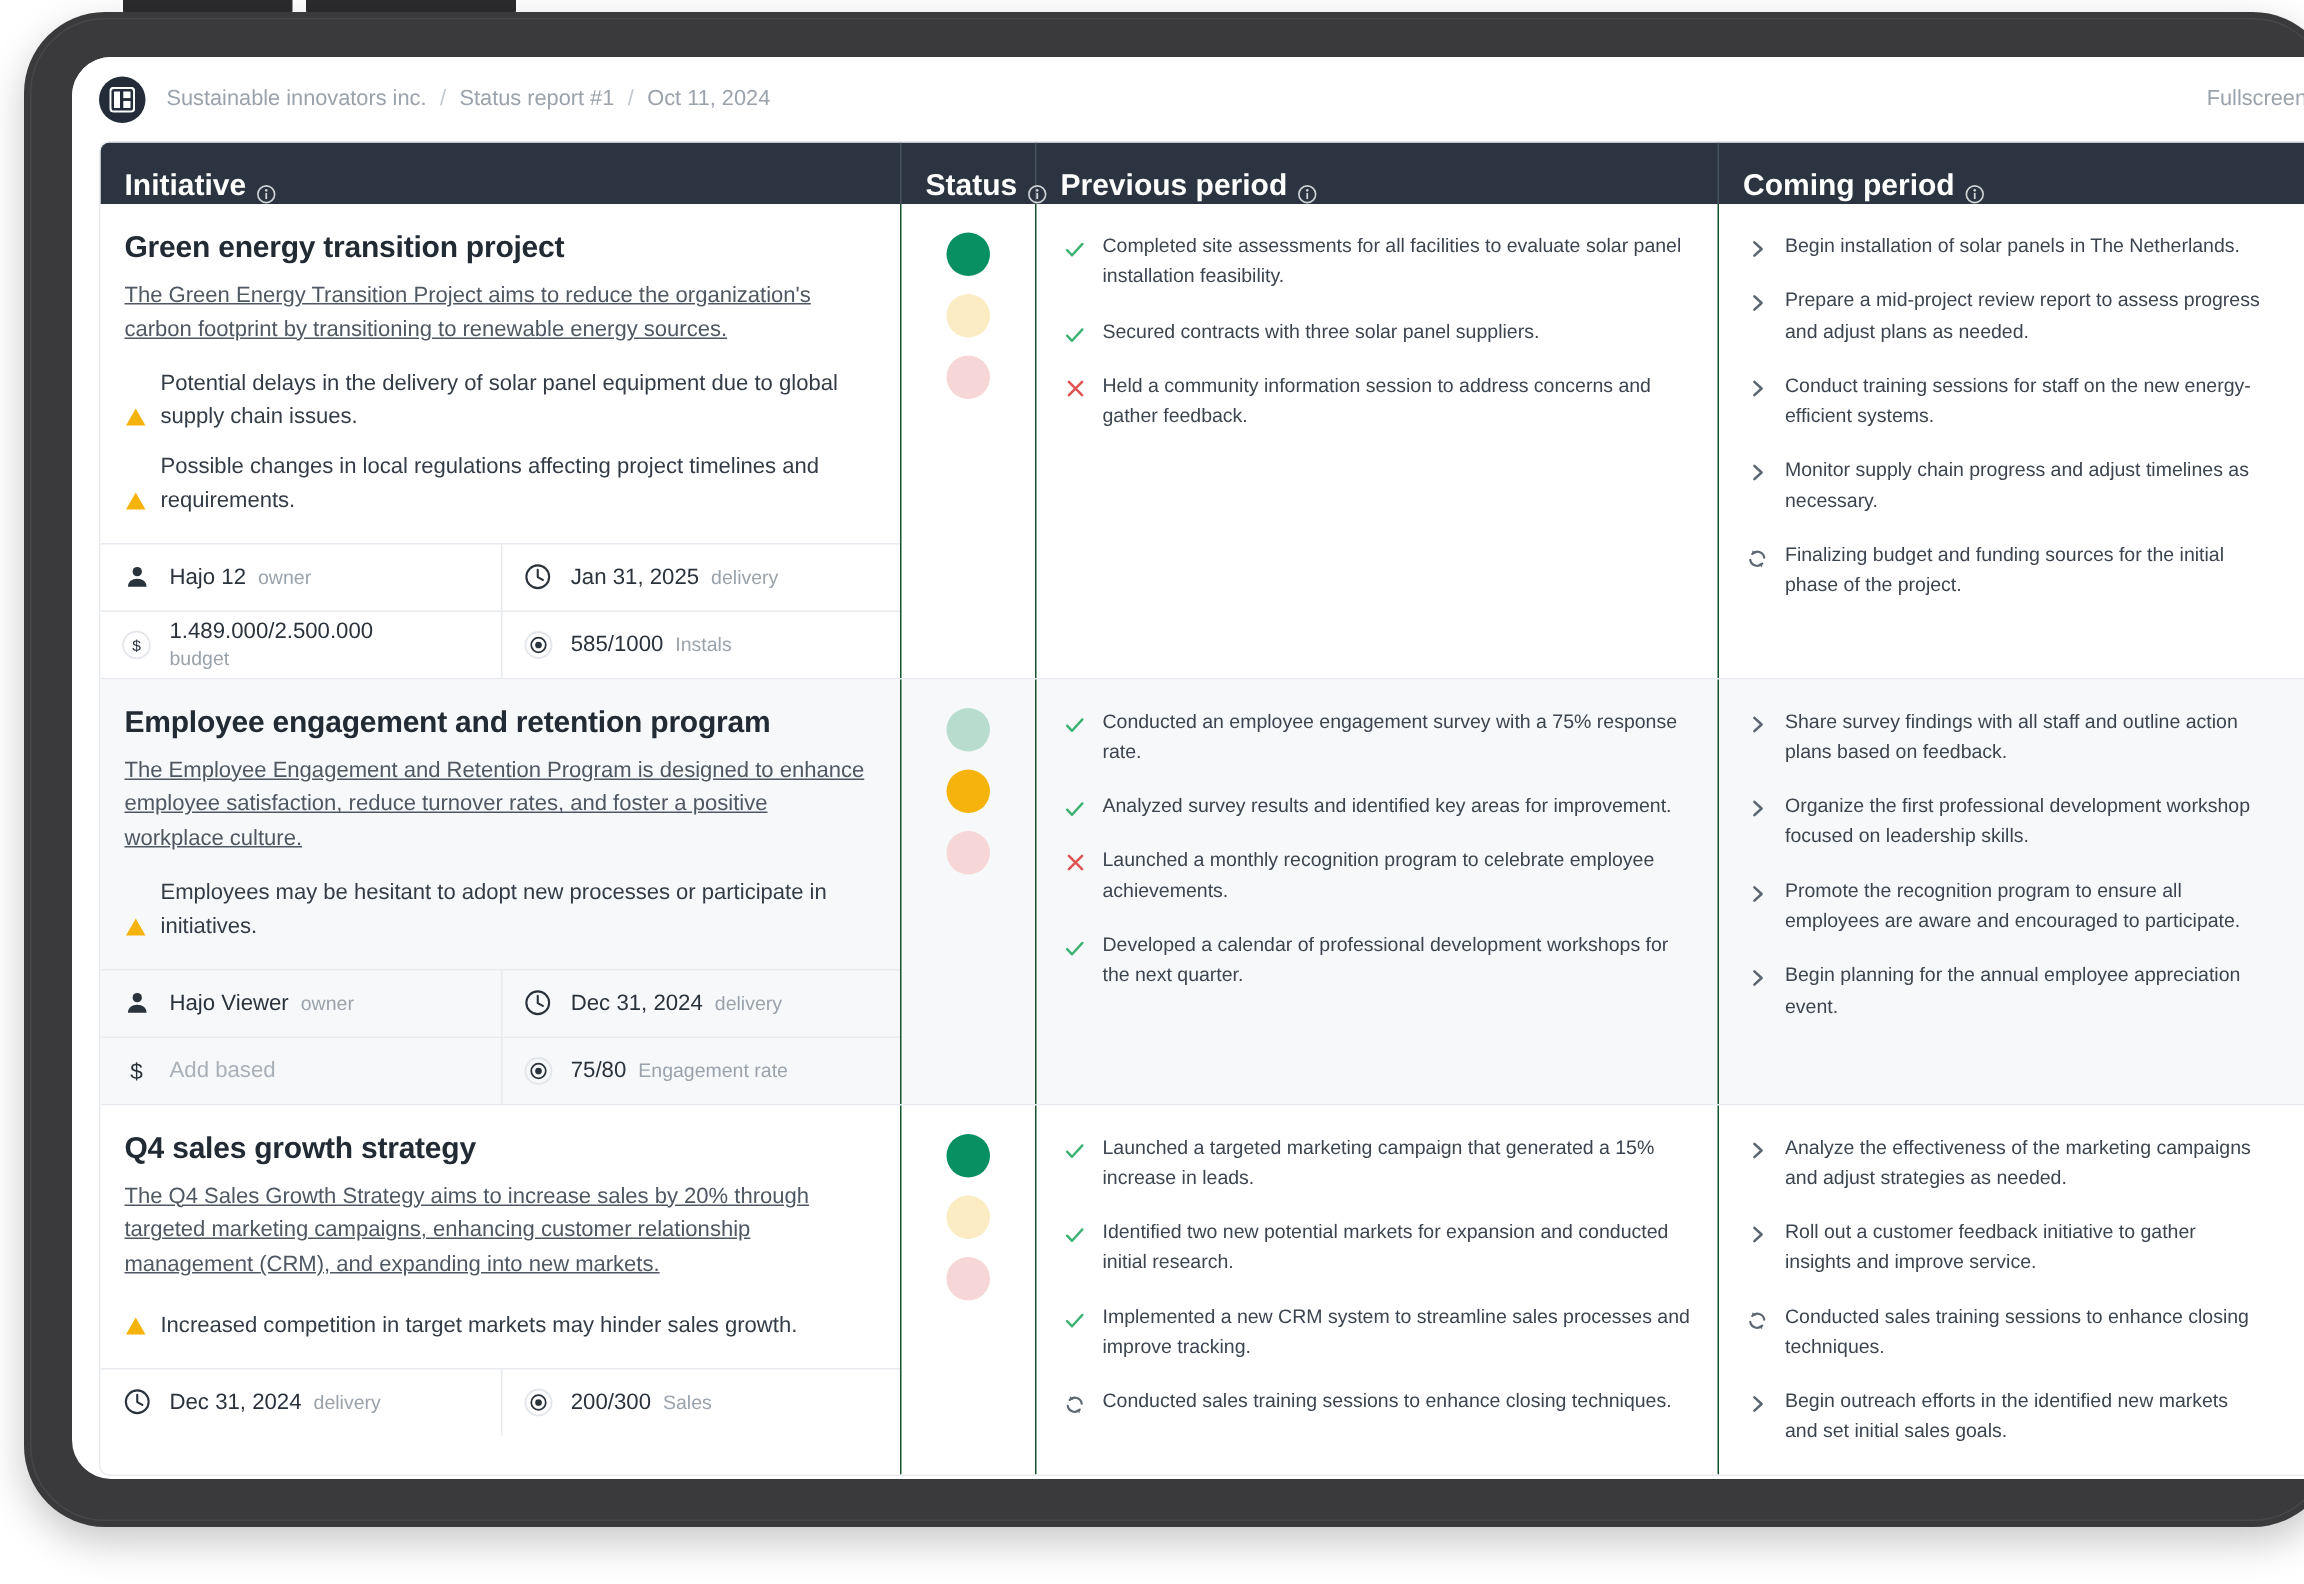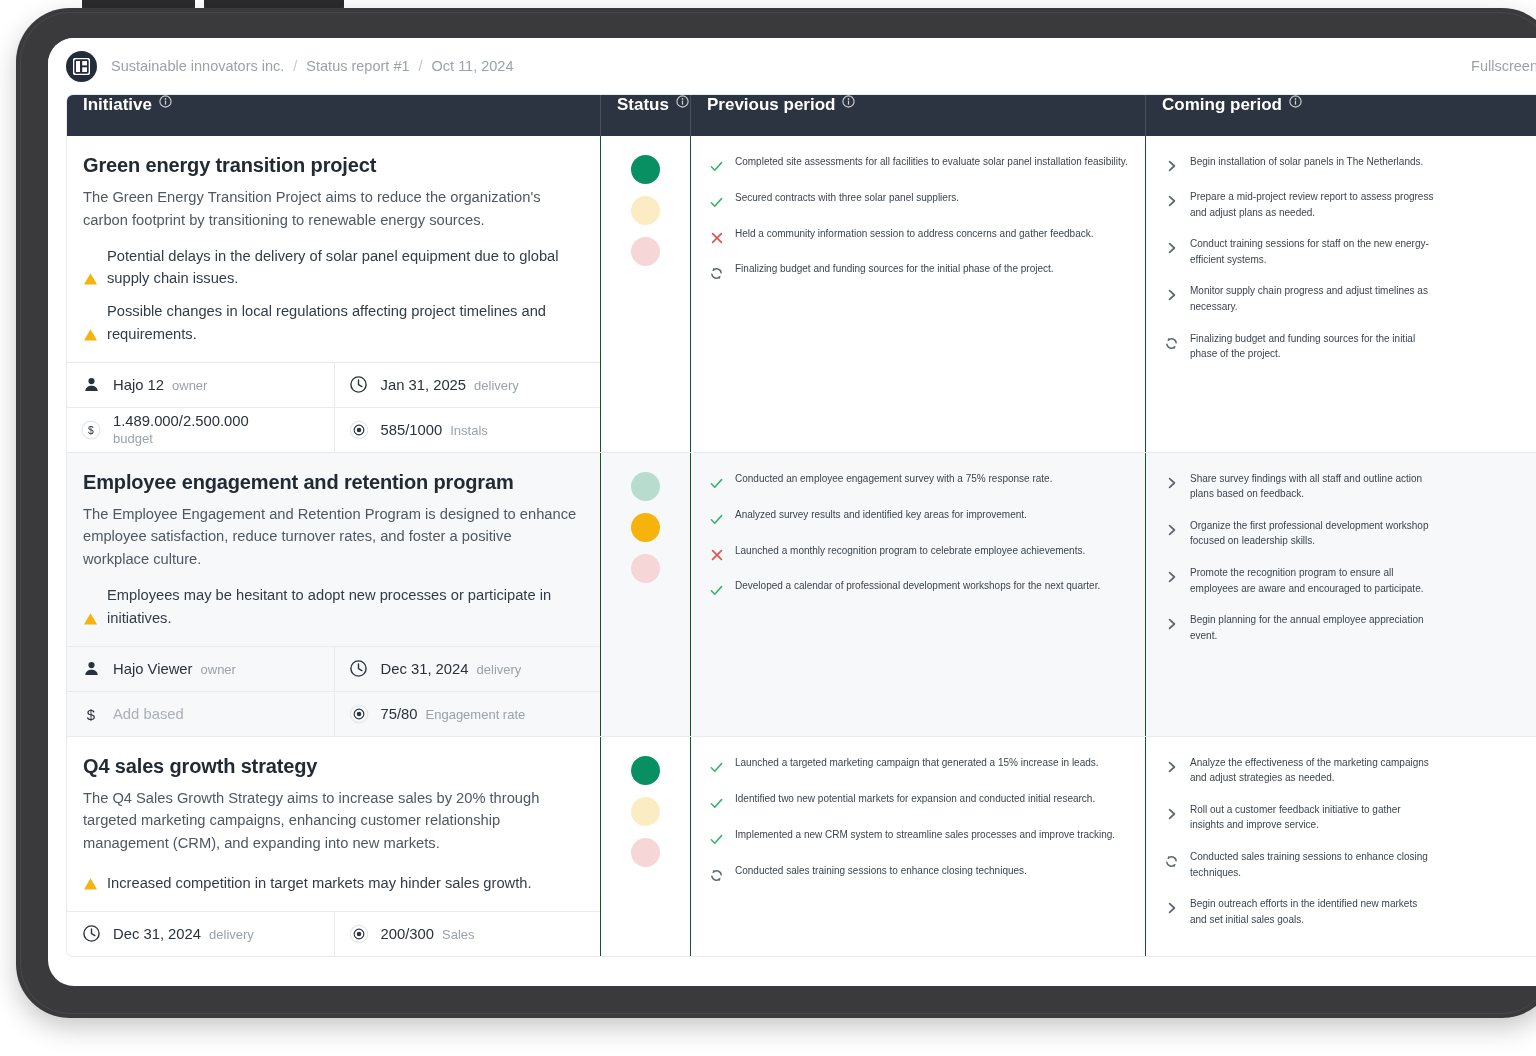--- a/index.html
+++ b/index.html
@@ -96,23 +96,23 @@
     background: #fff;
     border: 1px solid #e7eaee;
     border-right: none;
   }
   .thead {
     display: flex;
     background: #2b3440;
     height: 41px;
   }
   .th {
-    display: flex; align-items: flex-start; gap: 7px;
+    display: flex; align-items: flex-end; gap: 7px;
     color: #ffffff;
-    font-size: 17px;
+    font-size: 20px;
     font-weight: bold;
     padding: 0 16px;
     border-right: 1px solid #475260;
   }
   .th:last-child { border-right: none; }
   .col-initiative { width: 534px; flex: 0 0 534px; }
   .col-status     { width: 90px;  flex: 0 0 90px; }
   .col-previous   { width: 455px; flex: 0 0 455px; }
   .col-coming     { width: 481px; flex: 0 0 481px; }
   .info-i {
@@ -141,20 +141,21 @@
     font-size: 20px;
     font-weight: bold;
     color: #222a33;
     letter-spacing: -0.15px;
     margin-bottom: 9px;
   }
   .init-desc {
     font-size: 14.7px;
     line-height: 1.55;
     color: #4f5862;
+    text-decoration: underline;
   }
   .risk-list { margin-top: 13px; display: flex; flex-direction: column; gap: 10px; }
   .risk {
     display: flex;
     align-items: flex-end;
     gap: 9px;
   }
   .risk .ic { flex: 0 0 auto; margin-top: 9px; }
   .risk .tx {
     font-size: 14.7px;
@@ -194,21 +195,21 @@
     padding-top: 19px;
     gap: 12px;
   }
   .dot { width: 29px; height: 29px; border-radius: 50%; }
 
   
   .bullets { padding: 18px 14px 18px 18px; display: flex; flex-direction: column; gap: 16px; }
   .bullet { display: flex; align-items: flex-start; gap: 11px; }
   .bullet .bic { flex: 0 0 auto; margin-top: 5px; width: 15px; display:flex; justify-content:center; }
   .bullet .btx {
-    font-size: 10px;
+    font-size: 13px;
     line-height: 1.56;
     color: #3c454f;
   }
   .coming .btx { white-space: nowrap; }
   .coming .btx .l2 { display: block; }
 </style>
 </head>
 <body>
 
 <div class="device-stage">
@@ -393,31 +394,20 @@
        <span class="btx">Secured contracts with three solar panel suppliers.</span>
      </div>
                   <div class="bullet">
        <span class="bic">
                       <svg width="14" height="14" viewBox="0 0 14 14">
                         <path d="M2.6 2.6 L11.4 11.4 M11.4 2.6 L2.6 11.4" fill="none" stroke="#e05454" stroke-width="1.7" stroke-linecap="round"></path>
                       </svg>
                     </span>
        <span class="btx">Held a community information session to address concerns and gather feedback.</span>
      </div>
-                  <div class="bullet">
-       <span class="bic">
-                      <svg width="15" height="15" viewBox="0 0 16 16">
-                        <path d="M13 7.3a5 5 0 0 0-8.6-2.7" fill="none" stroke="#5c6670" stroke-width="1.5" stroke-linecap="round"></path>
-                        <path d="M3 8.7a5 5 0 0 0 8.6 2.7" fill="none" stroke="#5c6670" stroke-width="1.5" stroke-linecap="round"></path>
-                        <path d="M4.6 1.9 L4.4 4.8 L7.2 4.3 Z" fill="#5c6670"></path>
-                        <path d="M11.4 14.1 L11.6 11.2 L8.8 11.7 Z" fill="#5c6670"></path>
-                      </svg>
-                    </span>
-       <span class="btx">Finalizing budget and funding sources for the initial phase of the project.</span>
-     </div>
                 </div>
               </div>
               <div class="cell col-coming coming">
                 <div class="bullets">
                   <div class="bullet">
        <span class="bic">
                       <svg width="12" height="14" viewBox="0 0 12 14">
                         <path d="M3.6 2.6 L8.4 7 L3.6 11.4" fill="none" stroke="#5c6670" stroke-width="1.7" stroke-linecap="round" stroke-linejoin="round"></path>
                       </svg>
                     </span>

